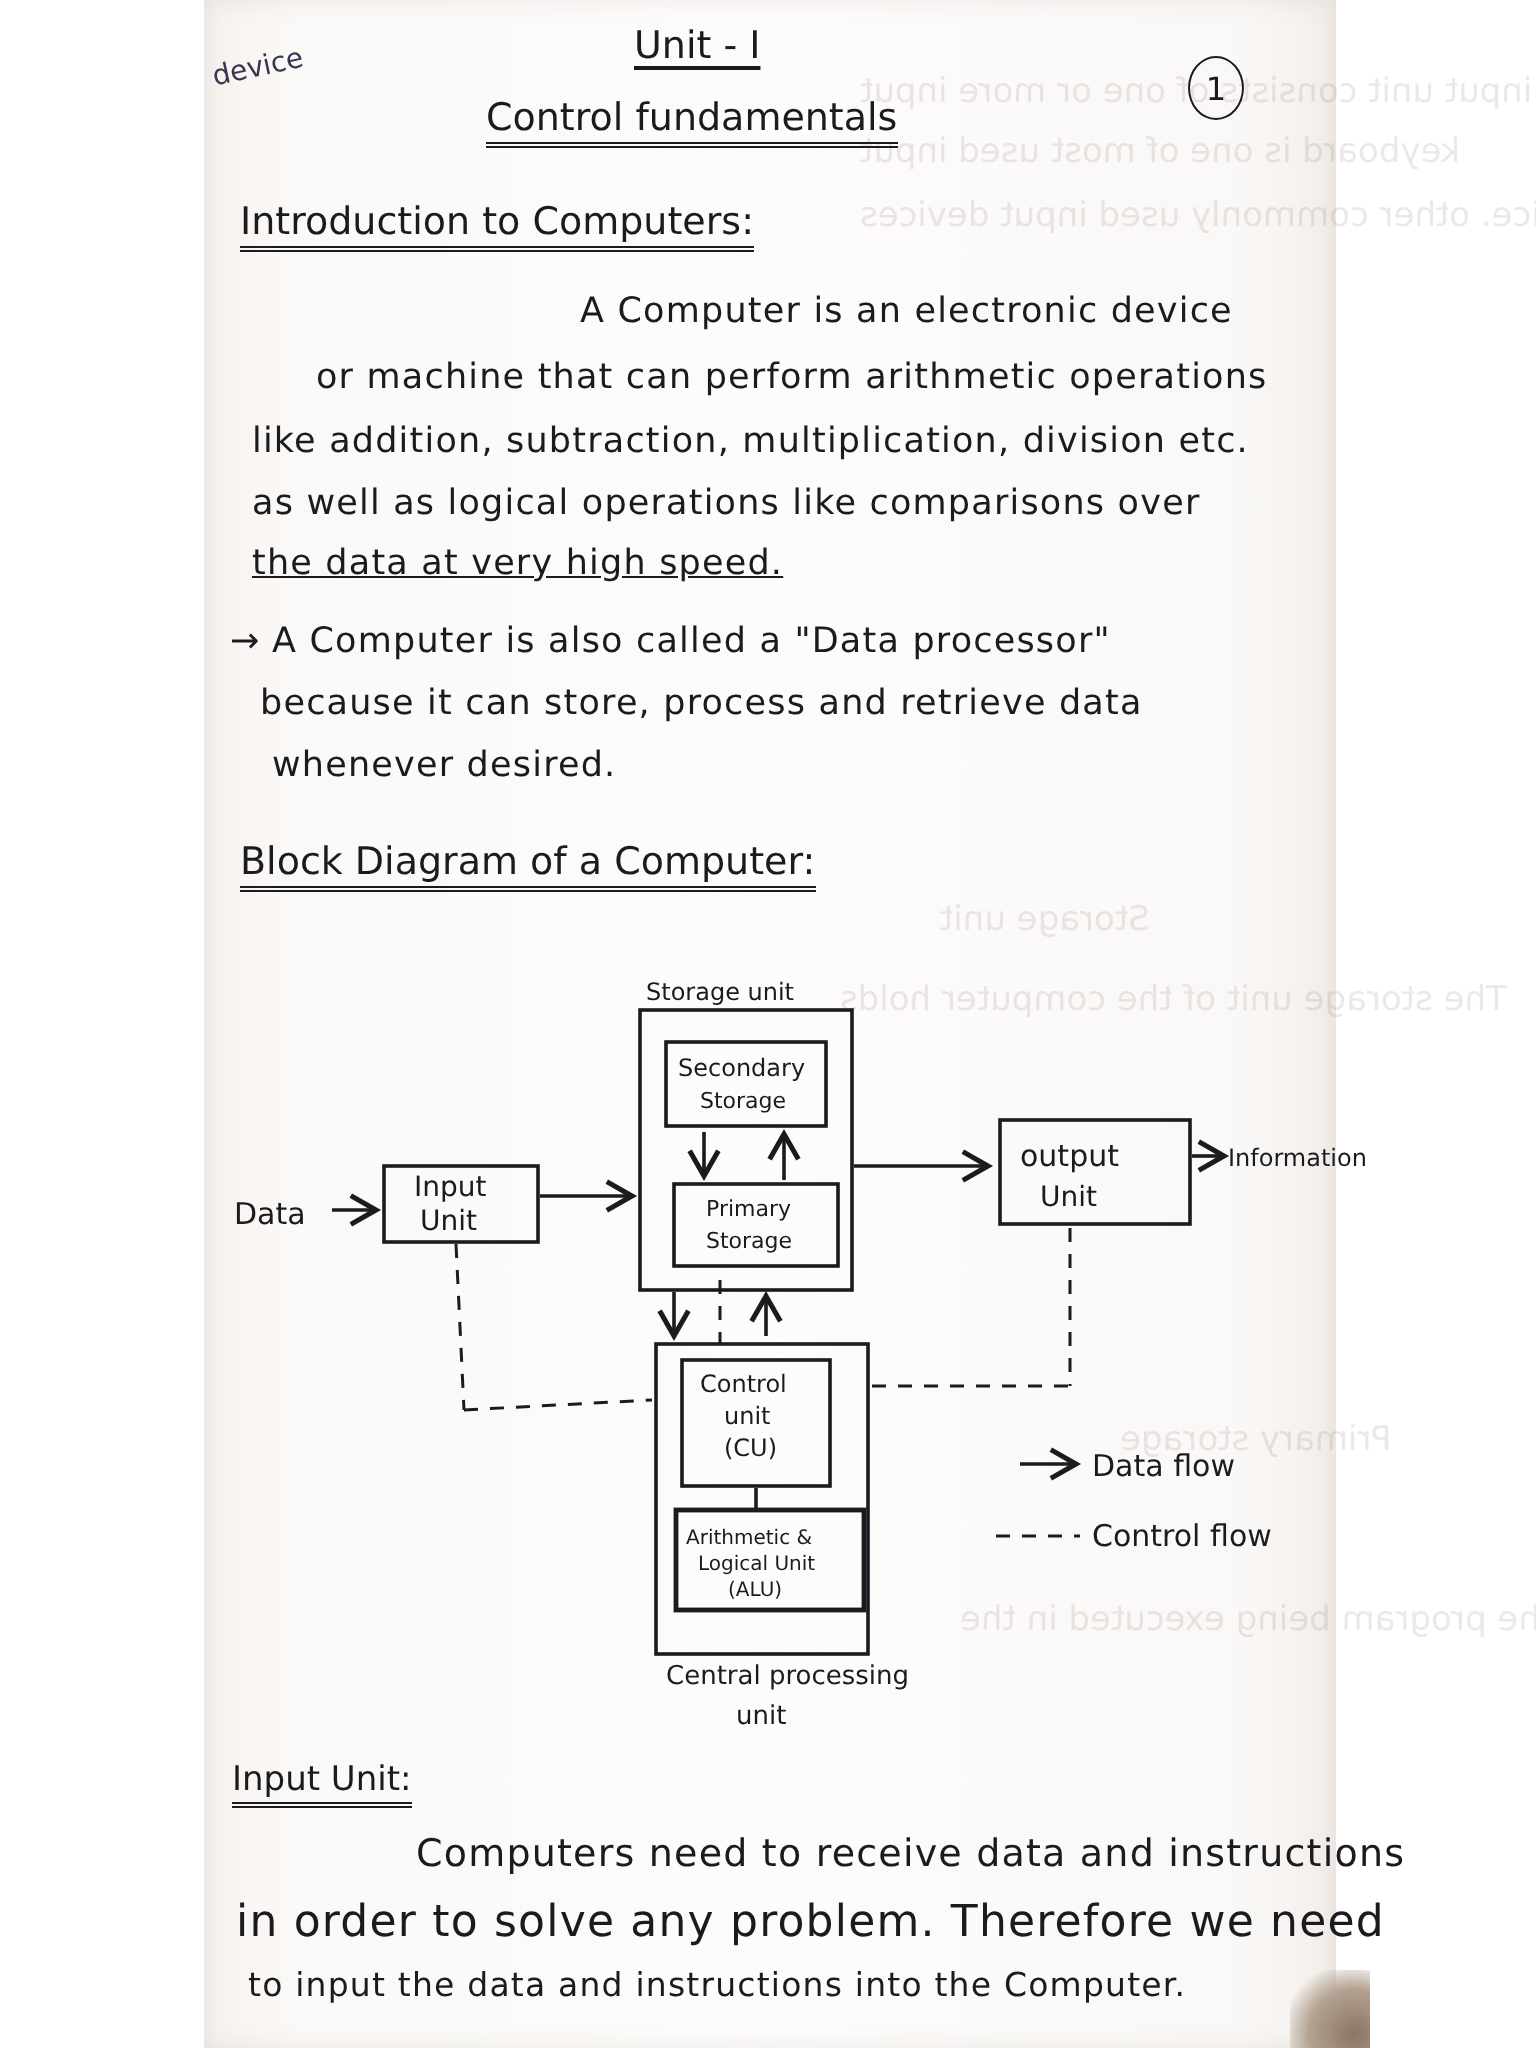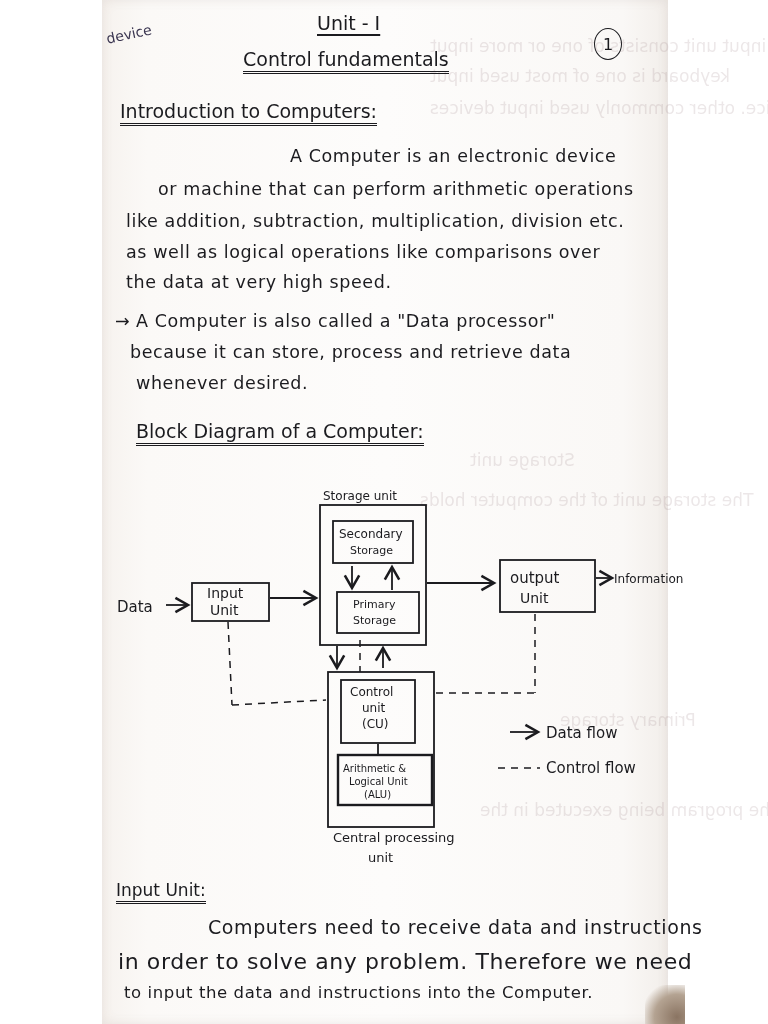--- a/index.html
+++ b/index.html
@@ -55,28 +55,28 @@
 <div class="page-num">1</div>
 
 <div class="ink heading" style="left:120px;top:100px;">
   <span class="uu">Introduction to Computers:</span>
 </div>
 
 <div class="ink body-line" style="left:290px;top:146px;">A Computer is an electronic device</div>
 <div class="ink body-line" style="left:126px;top:179px;margin-left:32px;">or machine that can perform arithmetic operations</div>
 <div class="ink body-line" style="left:126px;top:211px;">like addition, subtraction, multiplication, division etc.</div>
 <div class="ink body-line" style="left:126px;top:242px;">as well as logical operations like comparisons over</div>
-<div class="ink body-line" style="left:126px;top:272px;">the data at very high speed.</div>
+<div class="ink body-line" style="left:126px;top:272px;text-decoration:underline;">the data at very high speed.</div>
 
 <div class="ink body-line" style="left:115px;top:311px;">→</div>
 <div class="ink body-line" style="left:136px;top:311px;">A Computer is also called a "Data processor"</div>
 <div class="ink body-line" style="left:130px;top:342px;">because it can store, process and retrieve data</div>
 <div class="ink body-line" style="left:136px;top:373px;">whenever desired.</div>
 
-<div class="ink heading" style="left:136px;top:420px;text-align:center;">
+<div class="ink heading" style="left:120px;top:420px;text-align:center;">
   <span class="uu">Block Diagram of a Computer:</span>
 </div>
 
 <svg class="diagram" width="768" height="1024">
   <defs>
     <marker id="ah" markerWidth="10" markerHeight="10" refX="8" refY="5" orient="auto">
       <path d="M1,1 L8,5 L1,9" fill="none" stroke="#1b1b1f" stroke-width="1.4"></path>
     </marker>
   </defs>
   <g stroke="#1b1b1f" stroke-width="1.8" fill="none">

